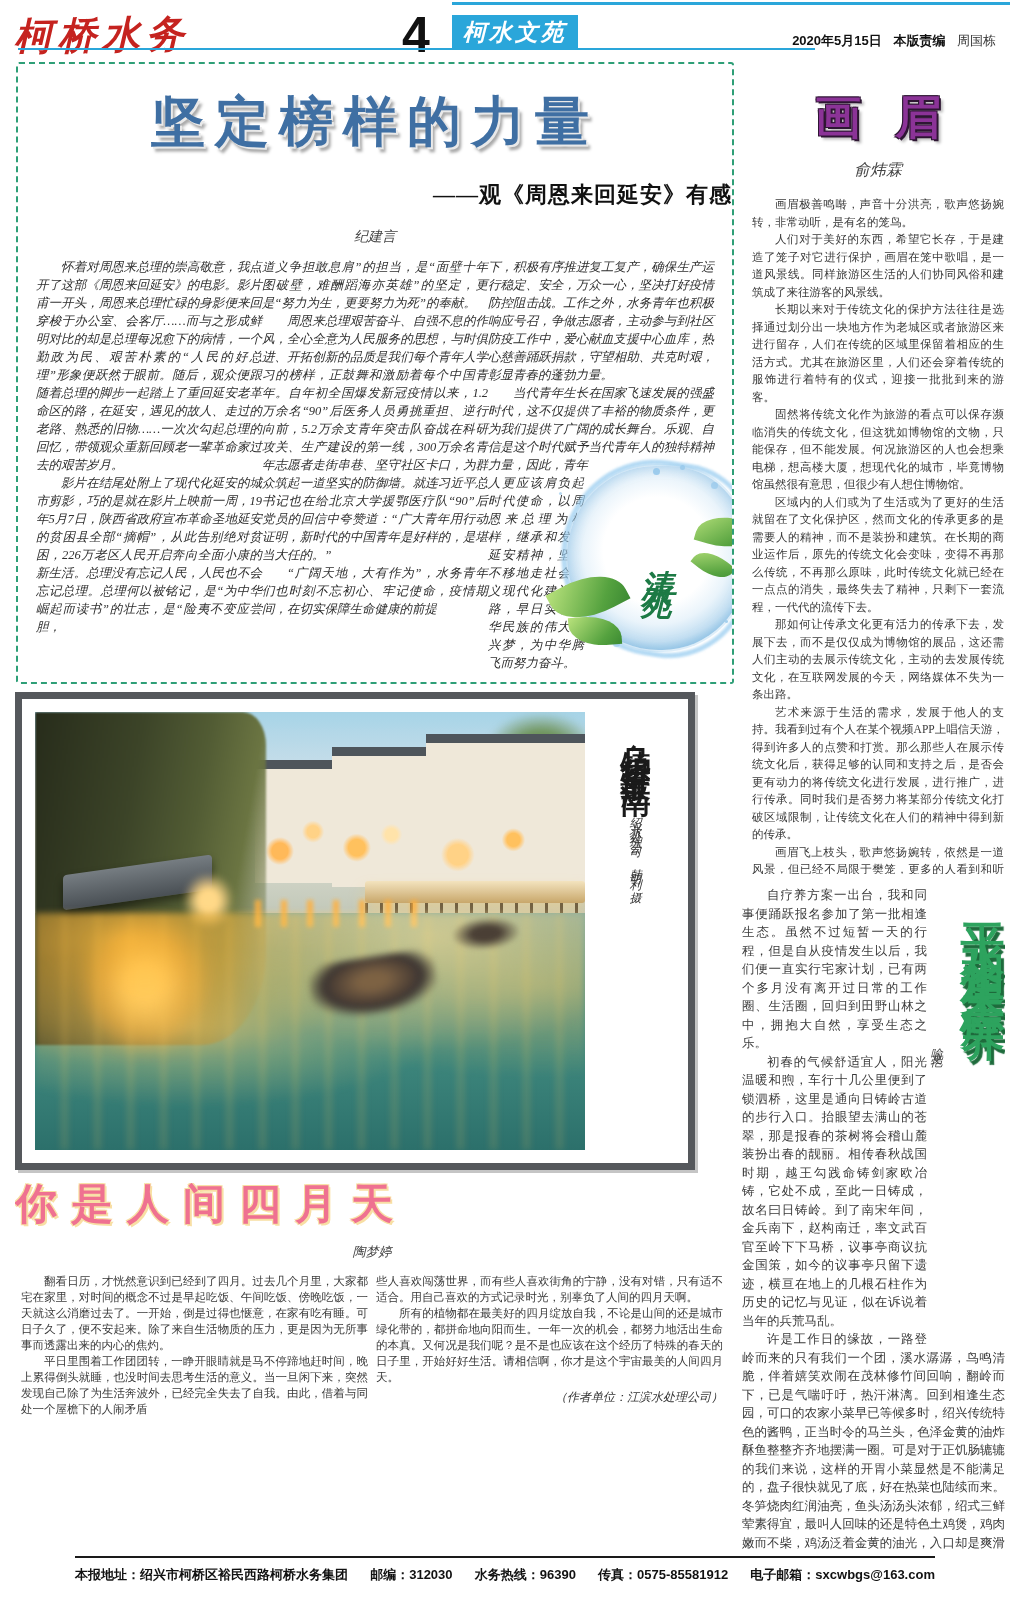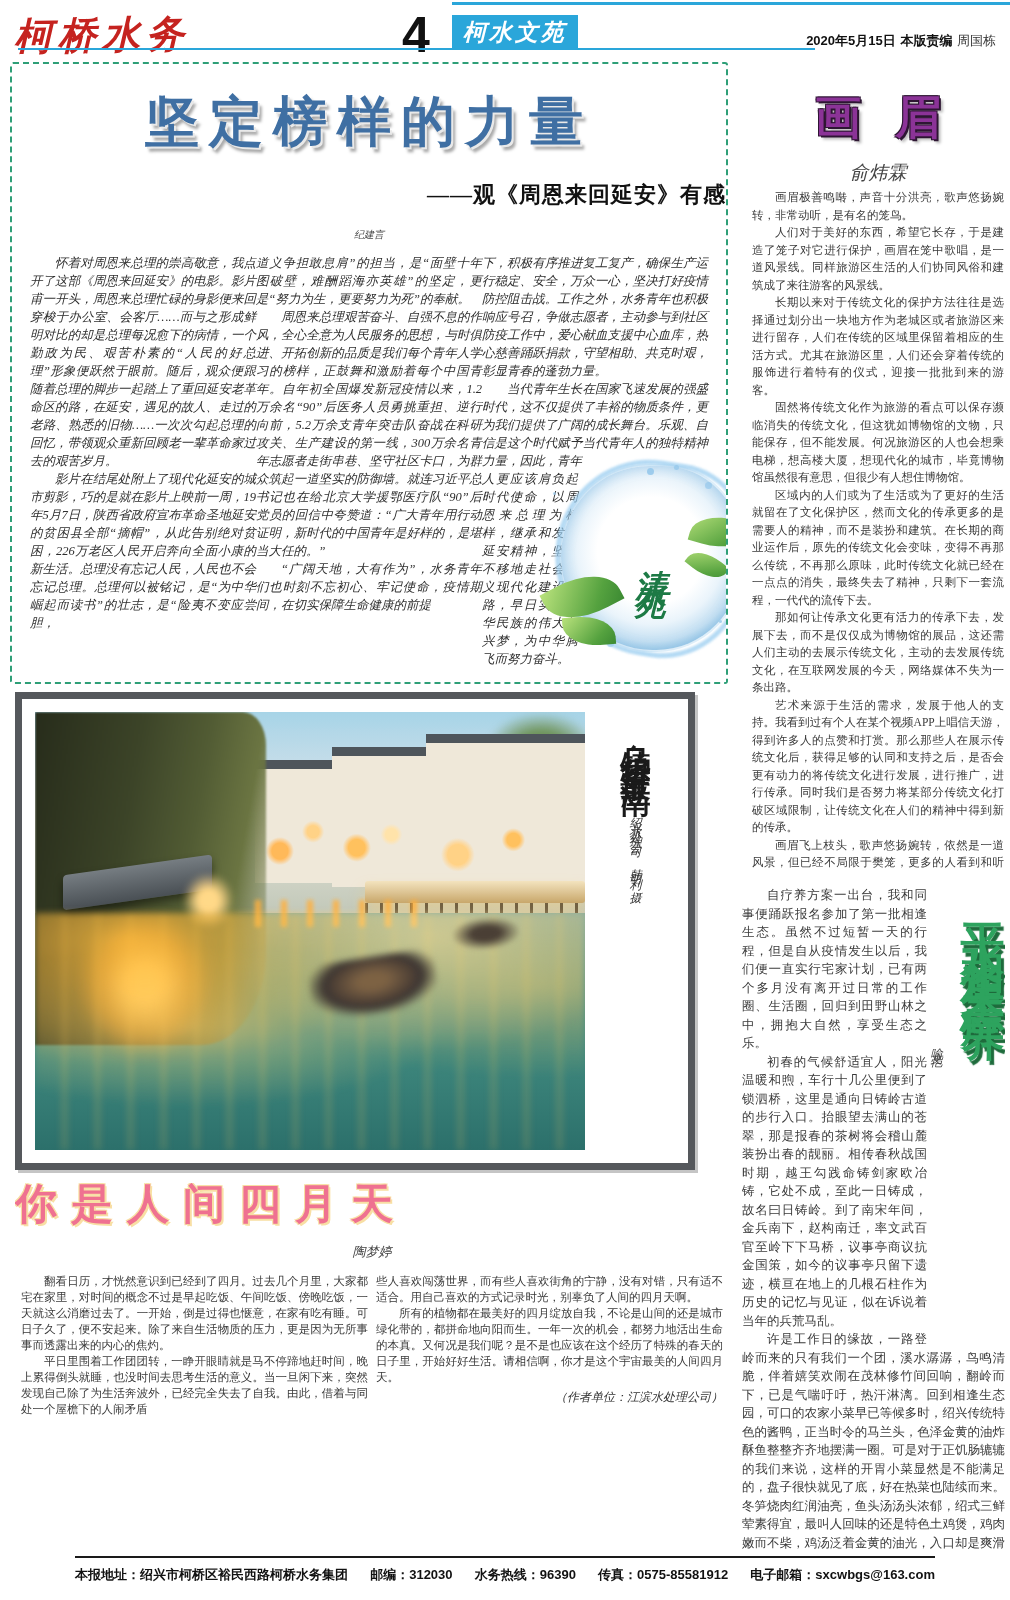--- a/index.html
+++ b/index.html
@@ -9,30 +9,30 @@
   .masthead{position:absolute;left:14px;top:10px;font-size:38px;font-weight:bold;font-style:italic;
             color:#c5231f;letter-spacing:6px;font-family:"DejaVu Serif",serif;transform:rotate(-1deg);}
   .pagenum{position:absolute;left:402px;top:6px;font-size:50px;font-weight:bold;
            font-family:"Liberation Sans",sans-serif;color:#111;}
   .sectionbox{position:absolute;left:452px;top:15px;width:126px;height:34px;background:#2aa6da;
               display:flex;align-items:center;justify-content:center;}
   .sectionbox span{color:#fff;font-size:23px;font-weight:bold;font-style:italic;letter-spacing:3px;}
   .topline{position:absolute;left:452px;top:2px;width:558px;height:3px;background:#2aa6da;}
   .dateline{position:absolute;right:14px;top:32px;font-size:13px;font-weight:bold;
             font-family:"Liberation Sans",sans-serif;color:#111;}
-  .dateline .ed{font-weight:normal;font-family:"DejaVu Serif",serif;color:#333;margin-left:1px;}
+  .dateline .ed{font-weight:normal;font-family:"DejaVu Serif",serif;color:#333;margin-left:8px;}
   .subline{position:absolute;left:18px;top:48px;width:797px;height:2px;background:#2aa6da;}
   
-  .mainbox{position:absolute;left:10px;top:62px;width:718px;height:622px;border:2px dashed #2e9f77;
+  .mainbox{position:absolute;left:16px;top:62px;width:718px;height:622px;border:2px dashed #2e9f77;
            border-radius:3px;padding-top:30px;box-sizing:border-box;overflow:hidden;}
   .main-title{margin:0;text-align:center;font-size:54px;line-height:1;font-weight:bold;
               color:#3f6fa3;letter-spacing:10px;font-family:"DejaVu Serif",serif;
               text-shadow:2px 2px 0 #e9e9e9,4px 5px 3px #a9a9a9;}
   .main-sub{margin:32px 0 0;text-align:right;font-size:22px;font-weight:bold;color:#111;letter-spacing:1px;}
-  .main-author{margin:18px 0 12px;text-align:center;font-size:10px;color:#444;font-style:italic;}
+  .main-author{margin:18px 0 12px;text-align:center;font-size:14px;color:#444;font-style:italic;}
   .cols{display:flex;padding:0 18px;}
   .col{flex:1;min-width:0;}
   .mainbox .col{font-size:12.5px;line-height:18px;color:#2e2e2e;font-style:italic;}
   .para{margin:0;text-align:justify;}
   .ind{text-indent:2em;}
   .narrow{width:96px;}
   
   .seal{position:absolute;left:545px;top:398px;width:188px;height:192px;pointer-events:none;}
   .seal .blob{position:absolute;inset:4px;border-radius:52% 46% 50% 54%;
      background:radial-gradient(circle at 50% 46%,#ffffff 40%,#eaf4fb 55%,#c3dff2 68%,#9ecbe8 74%,rgba(150,200,235,.15) 80%,rgba(150,200,235,0) 84%);
@@ -50,21 +50,21 @@
   .leaf3{right:-4px;top:54px;width:58px;height:32px;border-radius:75% 0 75% 0;transform:rotate(16deg);}
   .leaf4{right:18px;top:92px;width:40px;height:22px;border-radius:75% 0 75% 0;transform:rotate(38deg);}
   .seal-text{position:absolute;left:50%;top:50%;transform:translate(-50%,-50%);writing-mode:vertical-rl;
      font-size:31px;font-weight:bold;font-style:italic;color:#1d7a45;letter-spacing:9px;
      font-family:"DejaVu Serif",serif;}
   
   .huamei{position:absolute;left:752px;top:74px;width:252px;height:800px;overflow:hidden;}
   .hm-title{margin:0;padding-top:20px;text-align:center;font-size:46px;line-height:1;font-weight:bold;
      color:#8b3397;letter-spacing:34px;text-indent:34px;font-family:"DejaVu Serif",serif;
      text-shadow:-1px -1px 0 #2e1633,1px -1px 0 #2e1633,-1px 1px 0 #2e1633,2px 2px 0 #2e1633,4px 4px 3px #bbb;}
-  .hm-author{margin:20px 0 3px;text-align:center;font-size:19px;color:#444;font-style:italic;}
+  .hm-author{margin:20px 0 15px;text-align:center;font-size:16px;color:#444;font-style:italic;}
   .hm-body{font-size:11.5px;line-height:17.5px;color:#3a3a3a;}
   .credit{text-align:right;font-size:12px;font-style:italic;color:#333;margin:4px 0 0;}
   
   .photobox{position:absolute;left:15px;top:692px;width:680px;height:478px;box-sizing:border-box;
      border:7px solid #55585c;background:#fff;box-shadow:3px 3px 0 rgba(90,90,90,.35);padding:13px;}
   .photowrap{display:flex;gap:10px;width:100%;height:100%;}
   .photo-art{position:relative;flex:1;overflow:hidden;background:#7ba394;filter:saturate(1.05);}
   .photo-art div{position:absolute;}
   .ph-sky{inset:0;background:linear-gradient(180deg,#a9d4e6 0%,#c6dde8 12%,#e3e6df 22%,#d5d8cc 34%,#c2c8ba 46%,#9cb8a8 50%);}
   .ph-house{background:#efe8da;border-top:9px solid #4e555b;}

